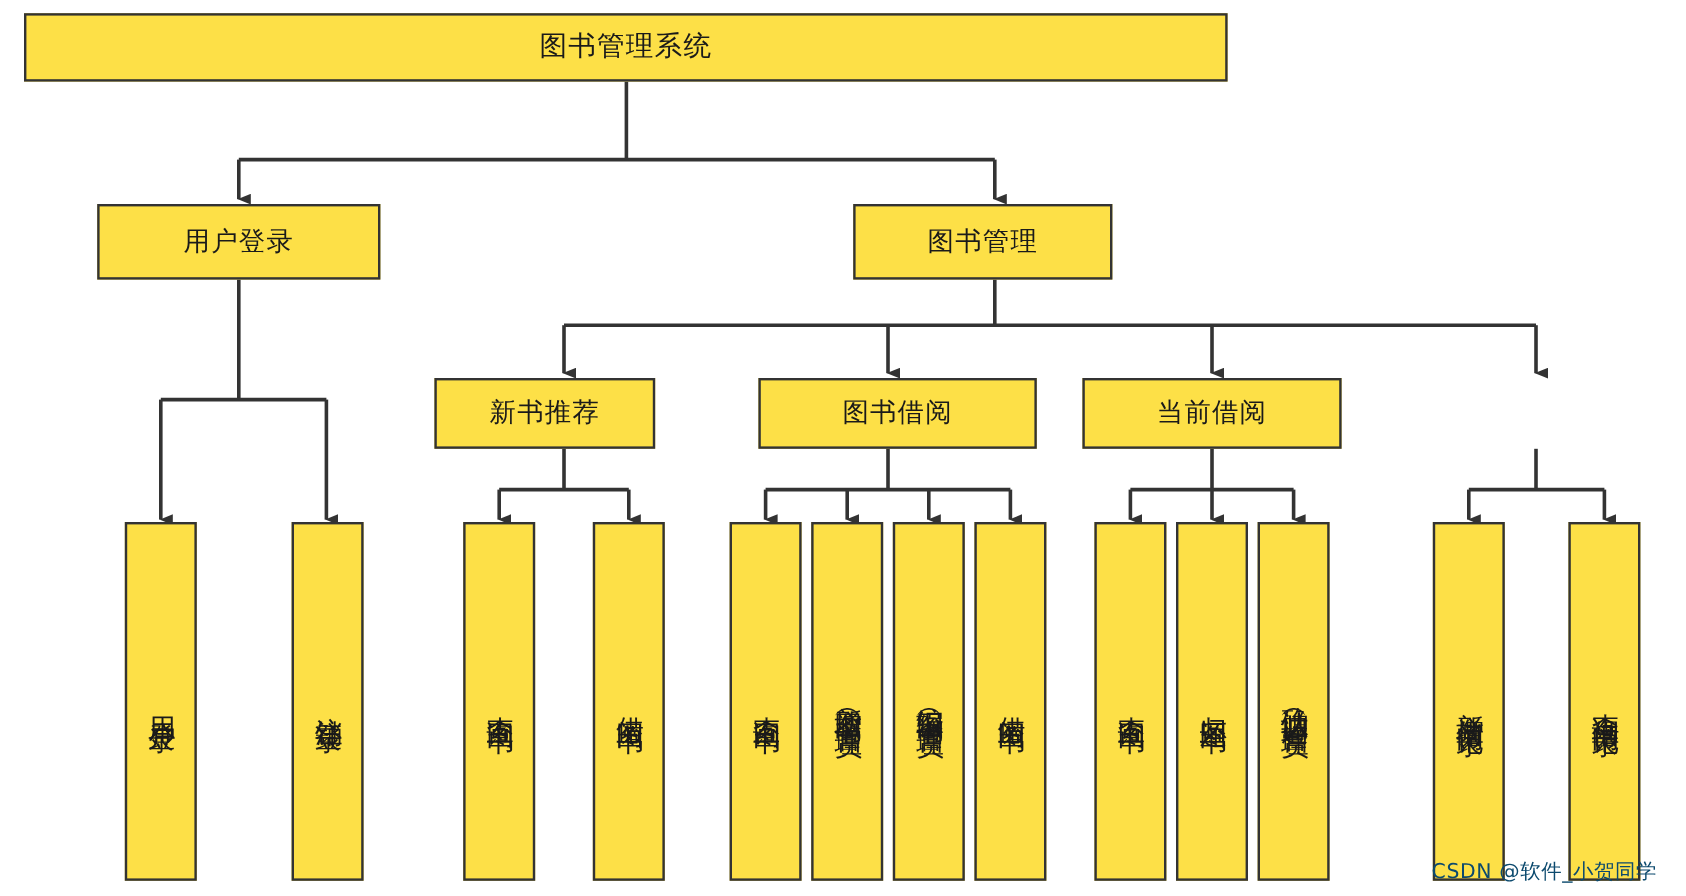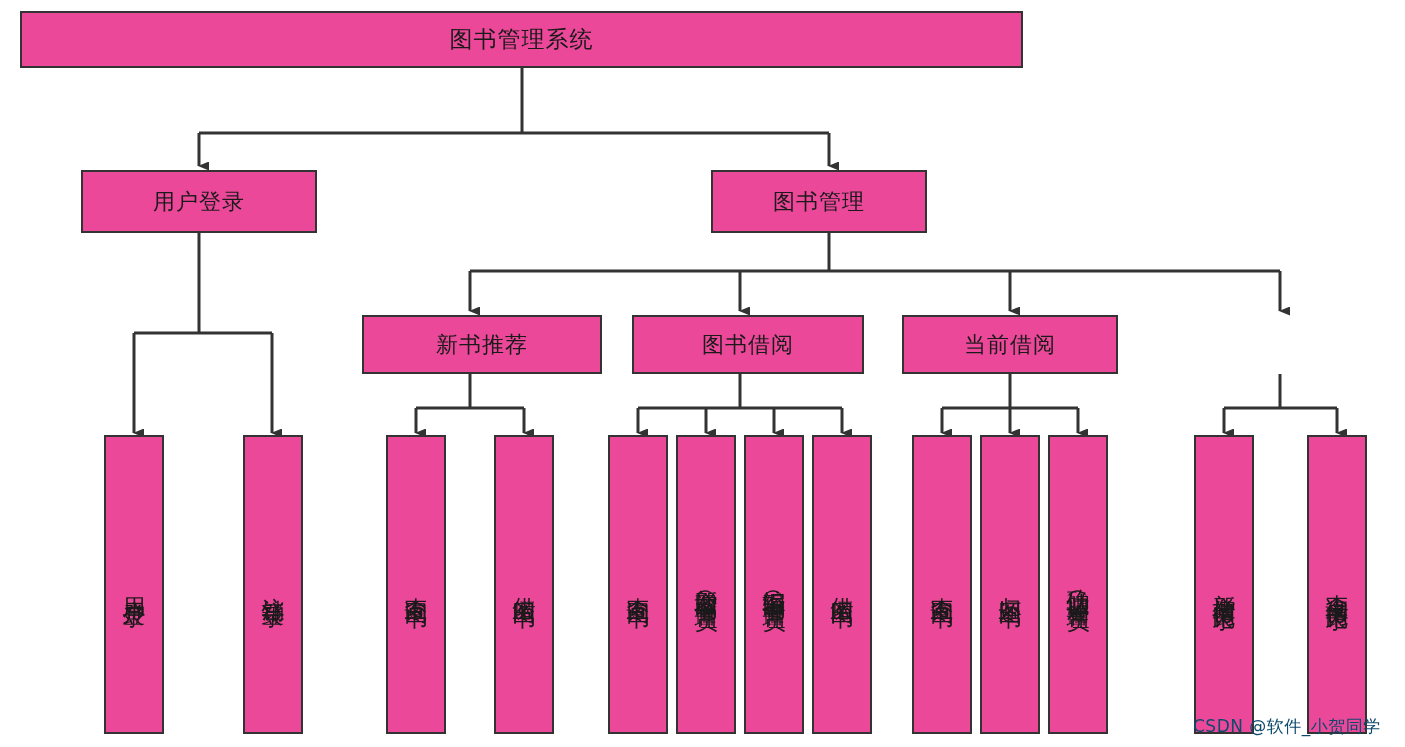--- a/index.html
+++ b/index.html
@@ -23,21 +23,21 @@
     left: 0;
     top: 0;
     width: 1405px;
     height: 747px;
     pointer-events: none;
   }
   .node {
     position: absolute;
     box-sizing: border-box;
     border: 2px solid #333333;
-    background: #ec4899;
+    background: #fde047;
     display: flex;
     align-items: center;
     justify-content: center;
     color: #1a1a1a;
   }
   .node .lbl {
     display: block;
     text-align: center;
     line-height: 1.05;
     white-space: nowrap;
@@ -137,21 +137,21 @@
   </div>
 
   <div class="node h" style="left:81px; top:170px; width:236px; height:63px;">
     <span class="lbl">用户登录</span>
   </div>
 
   <div class="node h" style="left:711px; top:170px; width:216px; height:63px;">
     <span class="lbl">图书管理</span>
   </div>
 
-  <div class="node h" style="left:362px; top:315px; width:240px; height:59px;">
+  <div class="node h" style="left:362px; top:315px; width:184px; height:59px;">
     <span class="lbl">新书推荐</span>
   </div>
 
   <div class="node h" style="left:632px; top:315px; width:232px; height:59px;">
     <span class="lbl">图书借阅</span>
   </div>
 
   <div class="node h" style="left:902px; top:315px; width:216px; height:59px;">
     <span class="lbl">当前借阅</span>
   </div>

